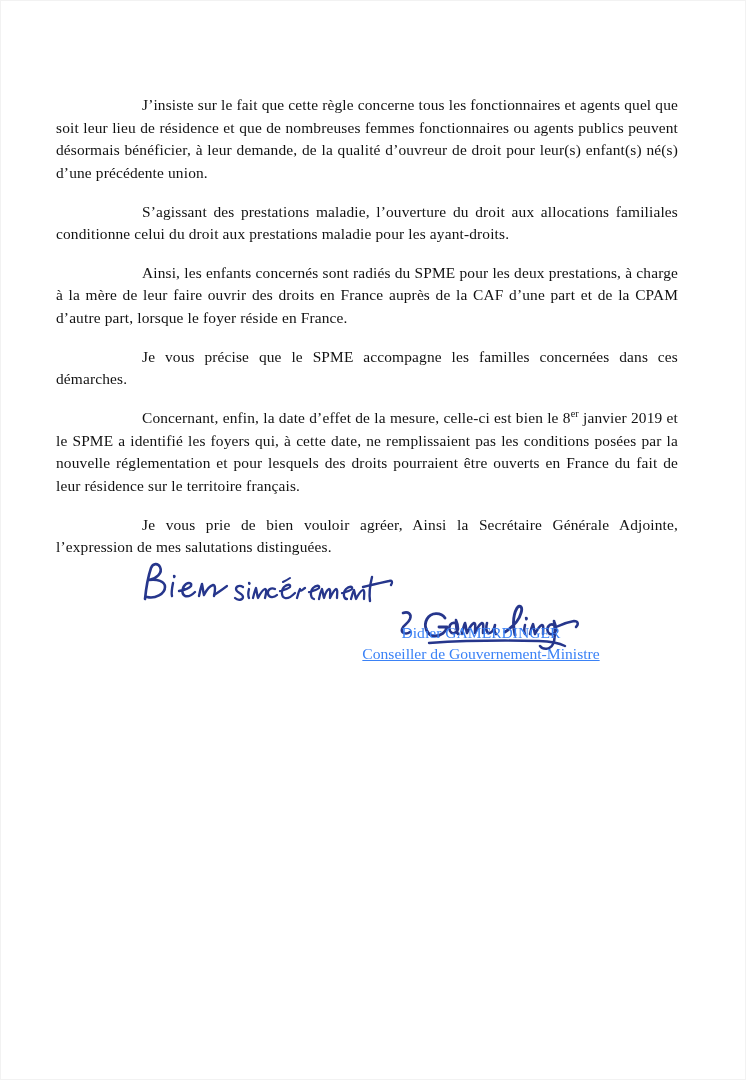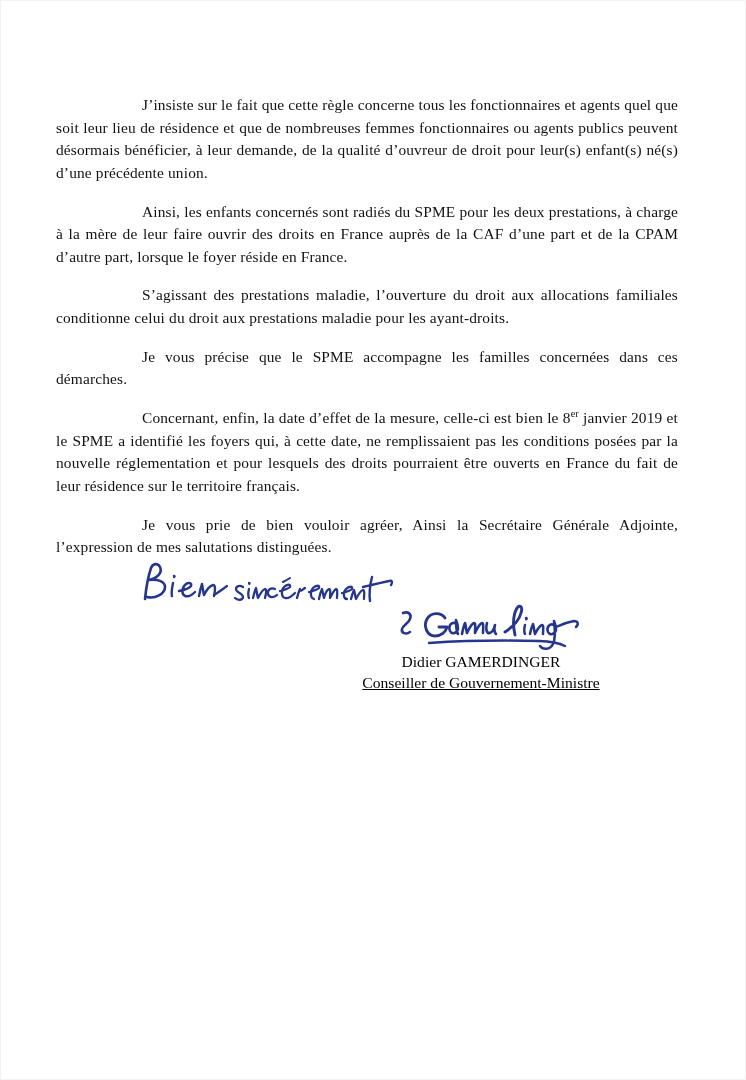--- a/index.html
+++ b/index.html
@@ -65,25 +65,25 @@
     fill: none;
     stroke: #26368c;
     stroke-linecap: round;
     stroke-linejoin: round;
   }
 
   
   .sign-block {
     position: absolute;
     left: 330px;
-    top: 651px;
+    top: 622px;
     width: 300px;
     text-align: center;
     font-family: "Liberation Serif", "DejaVu Serif", serif;
-    color: #000000;
+    color: #3b82f6;
   }
   .sign-name {
     font-size: 15.6px;
     line-height: 1.32;
     white-space: nowrap;
   }
   .sign-title {
     font-size: 15.6px;
     line-height: 1.32;
     white-space: nowrap;
@@ -92,23 +92,23 @@
 </style>
 </head>
 <body>
 
 <div class="page">
 
   <div class="doc-body">
 
     <p class="para">J’insiste sur le fait que cette règle concerne tous les fonctionnaires et agents quel que soit leur lieu de résidence et que de nombreuses femmes fonctionnaires ou agents publics peuvent désormais bénéficier, à leur demande, de la qualité d’ouvreur de droit pour leur(s) enfant(s) né(s) d’une précédente union.</p>
 
+    <p class="para">S’agissant des prestations maladie, l’ouverture du droit aux allocations familiales conditionne celui du droit aux prestations maladie pour les ayant-droits.</p>
+
     <p class="para">Ainsi, les enfants concernés sont radiés du SPME pour les deux prestations, à charge à la mère de leur faire ouvrir des droits en France auprès de la CAF d’une part et de la CPAM d’autre part, lorsque le foyer réside en France.</p>
-
-    <p class="para">S’agissant des prestations maladie, l’ouverture du droit aux allocations familiales conditionne celui du droit aux prestations maladie pour les ayant-droits.</p>
 
     <p class="para">Je vous précise que le SPME accompagne les familles concernées dans ces démarches.</p>
 
     <p class="para"><span>Concernant, enfin, la date d’effet de la mesure, celle-ci est bien le 8</span><sup>er</sup><span> janvier 2019 et le SPME a identifié les foyers qui, à cette date, ne remplissaient pas les conditions posées par la nouvelle réglementation et pour lesquels des droits pourraient être ouverts en France du fait de leur résidence sur le territoire français.</span></p>
 
 
     <p class="para">Je vous prie de bien vouloir agréer, Ainsi la Secrétaire Générale Adjointe, l’expression de mes salutations distinguées.</p>
 
   </div>
 

